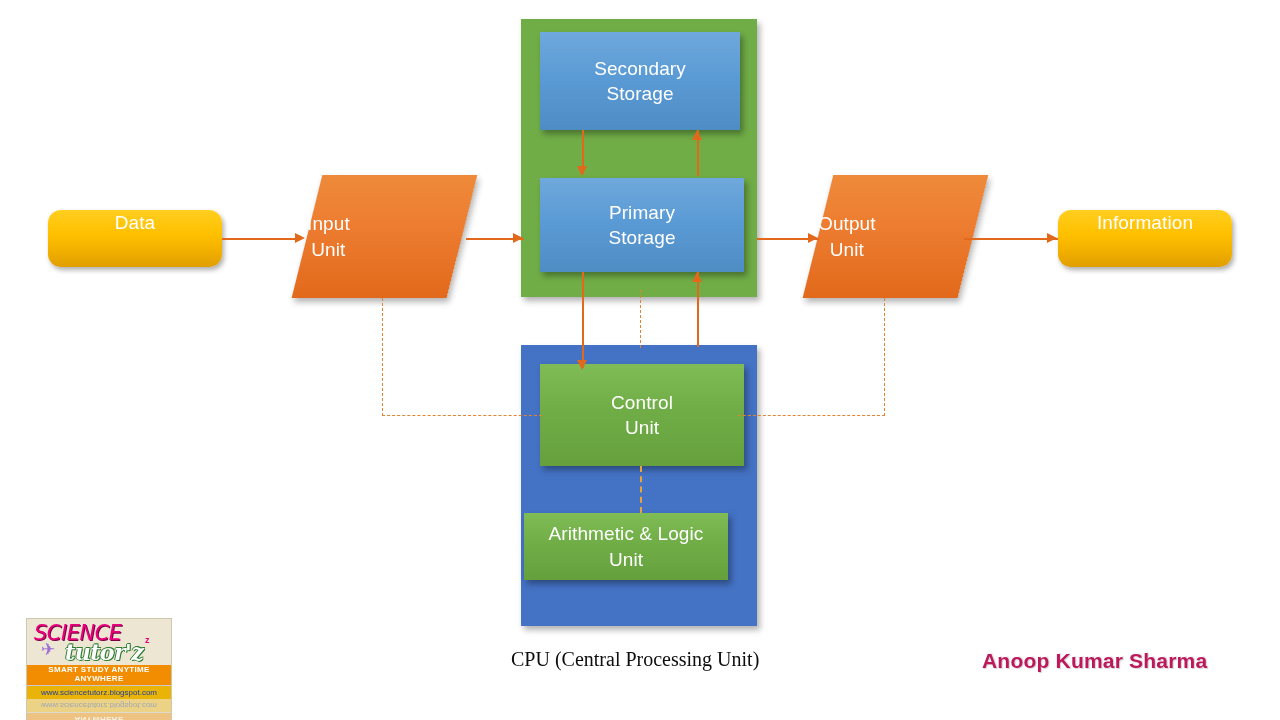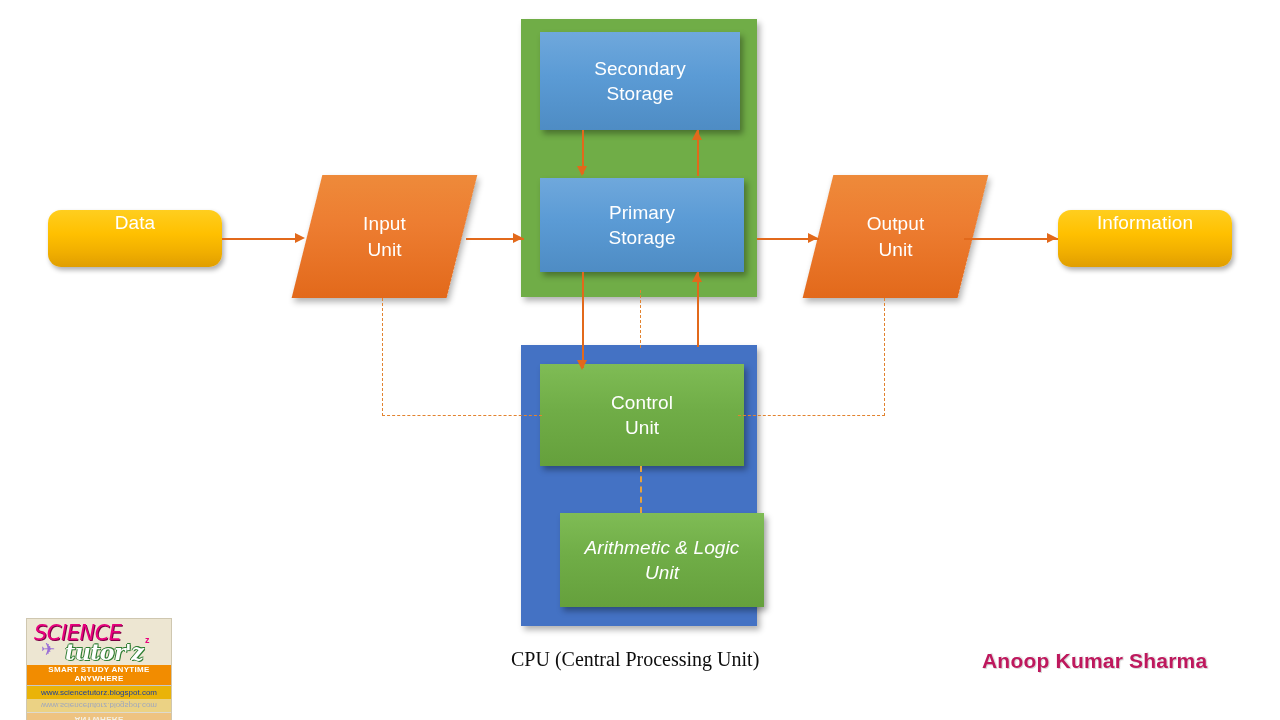--- a/index.html
+++ b/index.html
@@ -44,21 +44,21 @@
     background: linear-gradient(180deg,#FFCE1F 0%, #FFC000 42%, #F0AE00 75%, #E09E00 100%);
     box-shadow: 2px 3px 5px rgba(0,0,0,.32);
   }
   .term .lbl { font-size: 19px; }
 
   
   .para {
     position: absolute;
     display: flex;
     align-items: center;
-    justify-content: center;
+    justify-content: flex-start;
   }
   .para .skew {
     position: absolute;
     left: 0; top: 0;
     width: 100%;
     height: 100%;
     transform: skewX(-14deg);
     background: linear-gradient(180deg,#EE8A3A 0%, #ED7D31 40%, #E2691B 100%);
     box-shadow: 3px 4px 6px rgba(0,0,0,.30);
     z-index: 1;
@@ -278,21 +278,21 @@
 
   <div class="cont cont-blue" style="left:521px; top:345px; width:236px; height:281px;"></div>
 
   <div class="rect rect-green" style="left:540px; top:364px; width:204px; height:102px;">
     <span class="lbl">Control
 Unit</span>
   </div>
 
   <div class="dash-v-gold" style="left:640px; top:466px; height:47px;"></div>
 
-  <div class="rect rect-green" style="left:560px; top:513px; width:204px; height:94px;font-style:italic;">
+  <div class="rect rect-green" style="left:524px; top:513px; width:204px; height:67px;">
     <span class="lbl">Arithmetic &amp; Logic
 Unit</span>
   </div>
 
   <div class="term" style="left:48px; top:210px; width:174px; height:57px;">
     <span class="lbl">Data</span>
   </div>
 
   <div class="term" style="left:1058px; top:210px; width:174px; height:57px;">
     <span class="lbl">Information</span>

